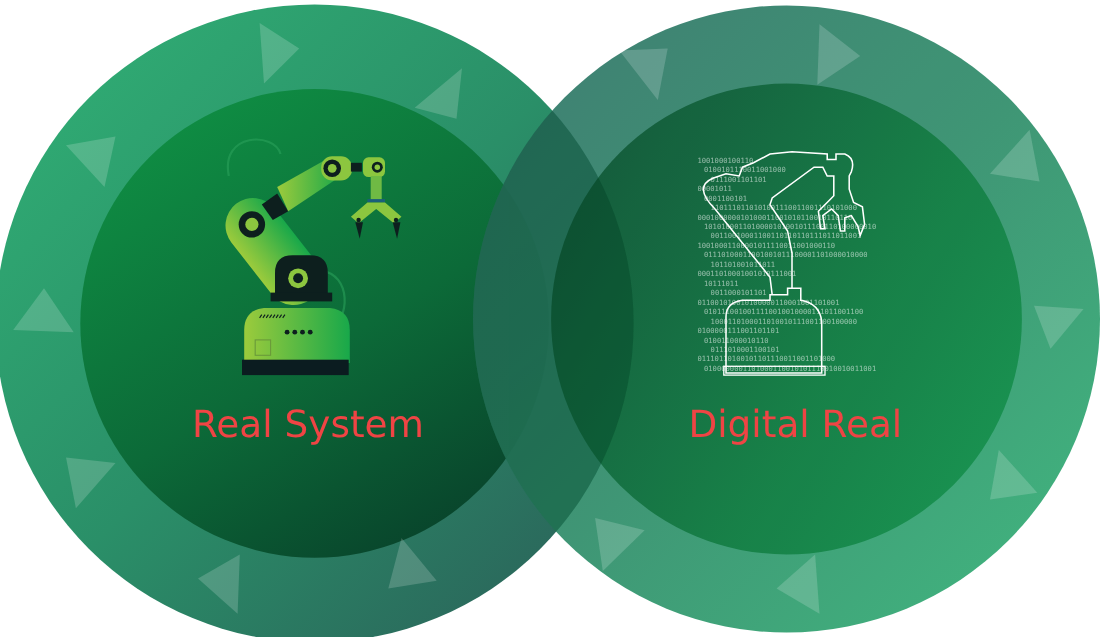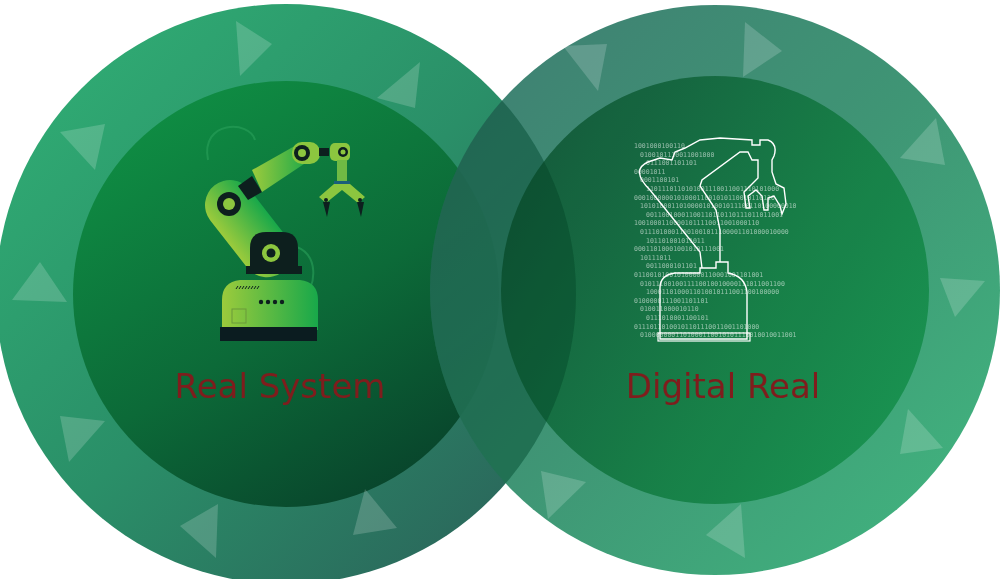--- a/index.html
+++ b/index.html
@@ -1,20 +1,20 @@
 <!DOCTYPE html>
 <html><head>
   <meta charset="utf-8">
   <style>
     html, body { margin: 0; padding: 0; background: #ffffff; }
     body { width: 1000px; height: 579px; overflow: hidden; position: relative; font-family: "DejaVu Sans", sans-serif; }
     .stage { position: absolute; left: 0; top: 0; width: 1000px; height: 571px; }
     .label {
       position: absolute;
-      color: #7f1d1d;
+      color: #ef4444;
       font-family: "DejaVu Sans", sans-serif;
       font-size: 34px;
       letter-spacing: 0px;
       text-align: center;
       white-space: nowrap;
       transform: translateX(-50%);
     }
     #label-real { left: 280px; top: 366px; }
     #label-twin { left: 723px; top: 366px; }
   </style>

